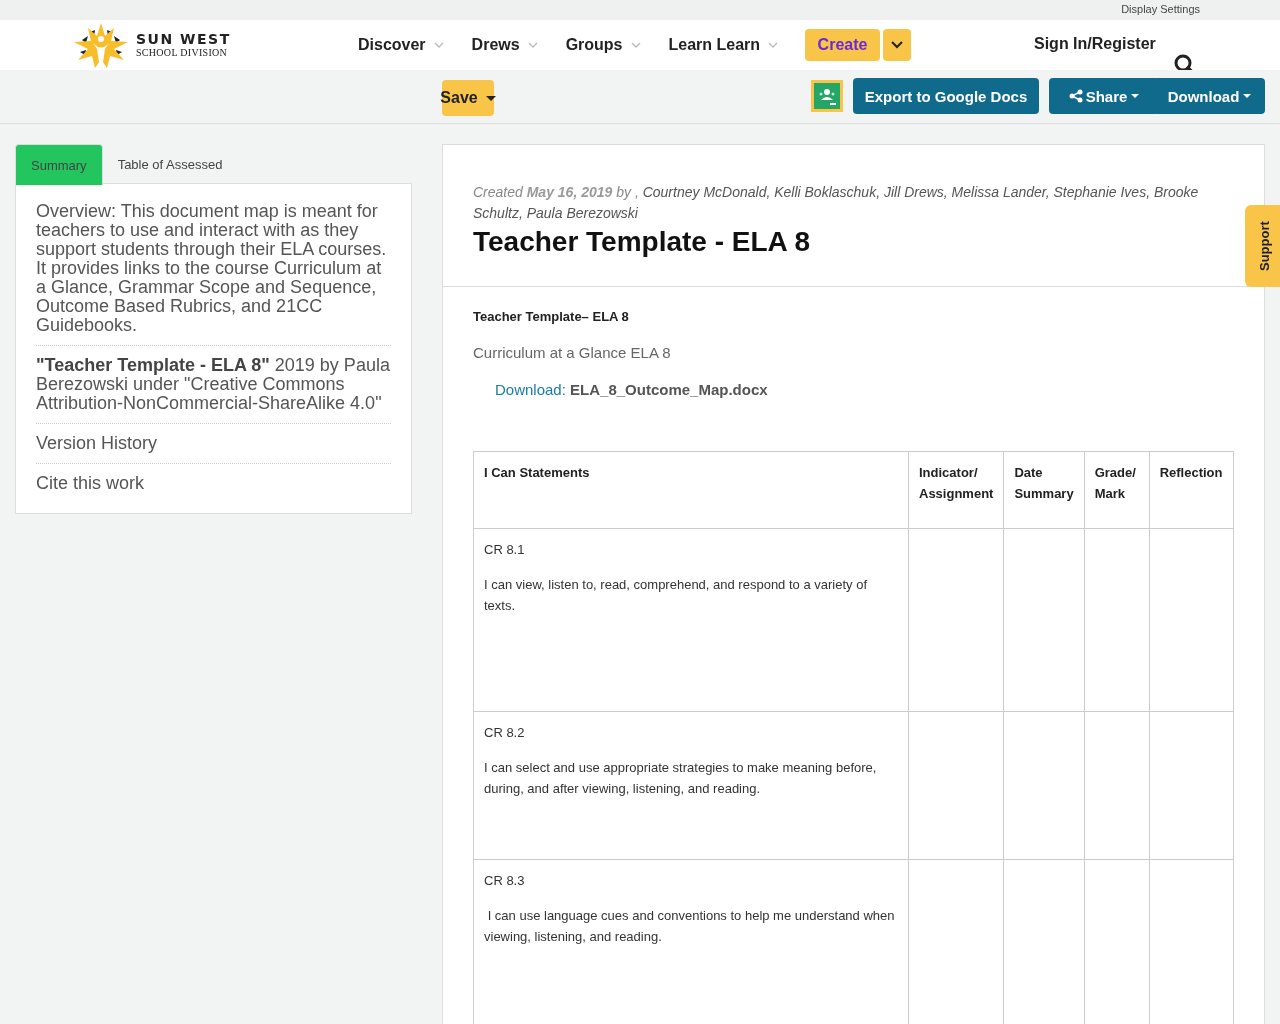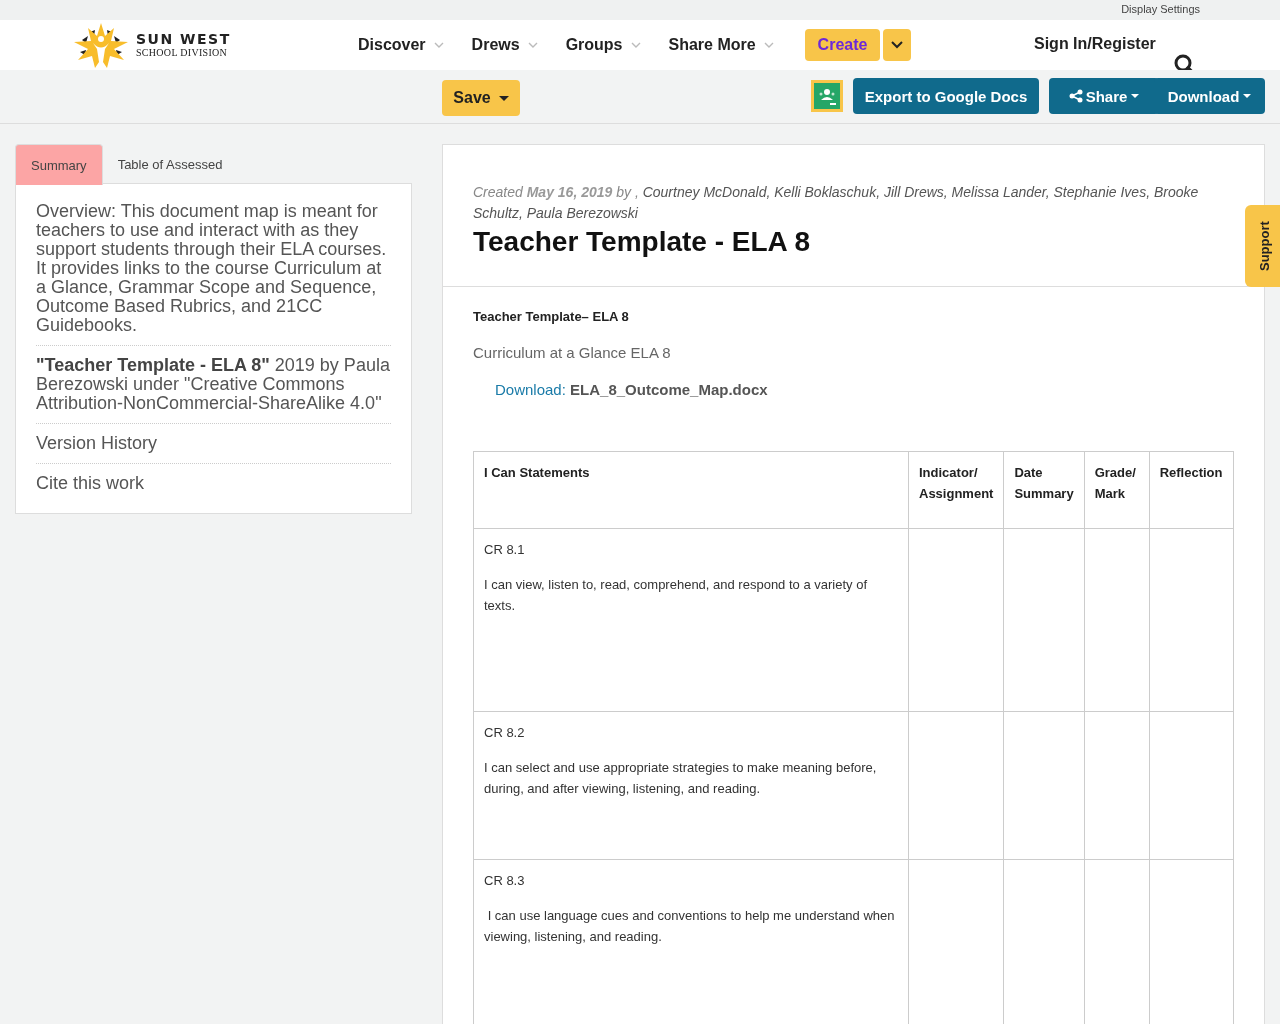--- a/index.html
+++ b/index.html
@@ -18,33 +18,33 @@
 
     .nav-items { position: absolute; left: 358px; top: 0; height: 50px; display: flex; align-items: center; }
     .nav-item { font-size: 16px; font-weight: bold; color: #222; display: flex; align-items: center; cursor: pointer; }
     .nav-item .chev { margin-left: 8px; margin-right: 28px; width: 10px; height: 10px; }
     .create-btn { position: absolute; left: 805px; top: 9px; width: 75px; height: 32px; background: #f8c549; border-radius: 4px; font-weight: bold; font-size: 16px; color: #6d28d9; display: flex; align-items: center; justify-content: center; cursor: pointer; }
     .create-dd { position: absolute; left: 883px; top: 9px; width: 28px; height: 32px; background: #f8c549; border-radius: 4px; display: flex; align-items: center; justify-content: center; cursor: pointer; }
     .signin { position: absolute; left: 1034px; top: 15px; font-size: 16px; font-weight: bold; color: #222; cursor: pointer; }
     .search-icon { position: absolute; left: 1173px; top: 33px; width: 24px; height: 24px; cursor: pointer; }
 
     .toolbar { height: 54px; background: #f2f3f3; border-bottom: 1px solid #ddd; position: relative; }
-    .save-btn { position: absolute; left: 442px; top: 10px; width: 78px; height: 36px; background: #f8c549; border-radius: 4px; font-weight: bold; font-size: 16px; color: #222; display: flex; align-items: center; justify-content: center; cursor: pointer; }
+    .save-btn { position: absolute; left: 442px; top: 10px; width: 52px; height: 36px; background: #f8c549; border-radius: 4px; font-weight: bold; font-size: 16px; color: #222; display: flex; align-items: center; justify-content: center; cursor: pointer; }
     .caret { display: inline-block; width: 0; height: 0; border-left: 5px solid transparent; border-right: 5px solid transparent; border-top: 5px solid currentColor; margin-left: 8px; }
     .caret.small { border-left-width: 4px; border-right-width: 4px; border-top-width: 4px; margin-left: 4px; }
     .classroom-btn { position: absolute; left: 811px; top: 10px; width: 32px; height: 32px; background: #25a667; border: 3px solid #f8c549; cursor: pointer; }
     .btn-blue { position: absolute; top: 8px; height: 36px; background: #106a8c; border-radius: 4px; color: #fff; font-weight: bold; font-size: 15px; display: flex; align-items: center; justify-content: center; cursor: pointer; }
     .export-btn { left: 853px; width: 186px; }
     .share-btn { left: 1049px; width: 110px; }
     .download-btn { left: 1154px; width: 111px; }
 
     .sidebar { position: absolute; left: 15px; top: 144px; width: 397px; }
     .tabs { display: flex; height: 40px; }
     .tab { font-size: 13px; color: #444; padding: 0 15px; display: flex; align-items: center; cursor: pointer; height: 40px; }
-    .tab.active { background: #fca5a5; border: 1px solid #ddd; border-bottom: none; border-radius: 4px 4px 0 0; position: relative; z-index: 2; height: 41px; }
+    .tab.active { background: #22c55e; border: 1px solid #ddd; border-bottom: none; border-radius: 4px 4px 0 0; position: relative; z-index: 2; height: 41px; }
     .tab-panel { background: #fff; border: 1px solid #ddd; margin-top: -1px; padding: 8px 20px 10px; }
     .panel-section { font-size: 18px; line-height: 19px; color: #555; padding: 10px 0; border-bottom: 1px dotted #ccc; }
     .panel-section:last-child { border-bottom: none; }
     .panel-section b { color: #444; }
     .panel-link { cursor: pointer; }
 
     .content { position: absolute; left: 442px; top: 144px; width: 823px; height: 900px; background: #fff; border: 1px solid #ddd; }
     .content-header { padding: 37px 30px 28px; border-bottom: 1px solid #ddd; }
     .meta { font-size: 14px; font-style: italic; color: #888; line-height: 21px; }
     .meta .date { font-weight: bold; color: #999; }
@@ -107,21 +107,21 @@
           <path d="M1,3 L5,7 L9,3" stroke="#bbb" stroke-width="1.4" fill="none"></path>
         </svg>
     </div>
     <div class="nav-item">
       <span>Groups</span>
       <svg class="chev" viewBox="0 0 10 10">
           <path d="M1,3 L5,7 L9,3" stroke="#bbb" stroke-width="1.4" fill="none"></path>
         </svg>
     </div>
     <div class="nav-item">
-      <span>Share More</span>
+      <span>Learn Learn</span>
       <svg class="chev" viewBox="0 0 10 10">
           <path d="M1,3 L5,7 L9,3" stroke="#bbb" stroke-width="1.4" fill="none"></path>
         </svg>
     </div>
   </div>
 
   <div class="create-btn">Create</div>
   <div class="create-dd">
     <svg width="12" height="10" viewBox="0 0 12 10">
         <path d="M1,2 L6,7 L11,2" stroke="#222" stroke-width="2" fill="none"></path>

